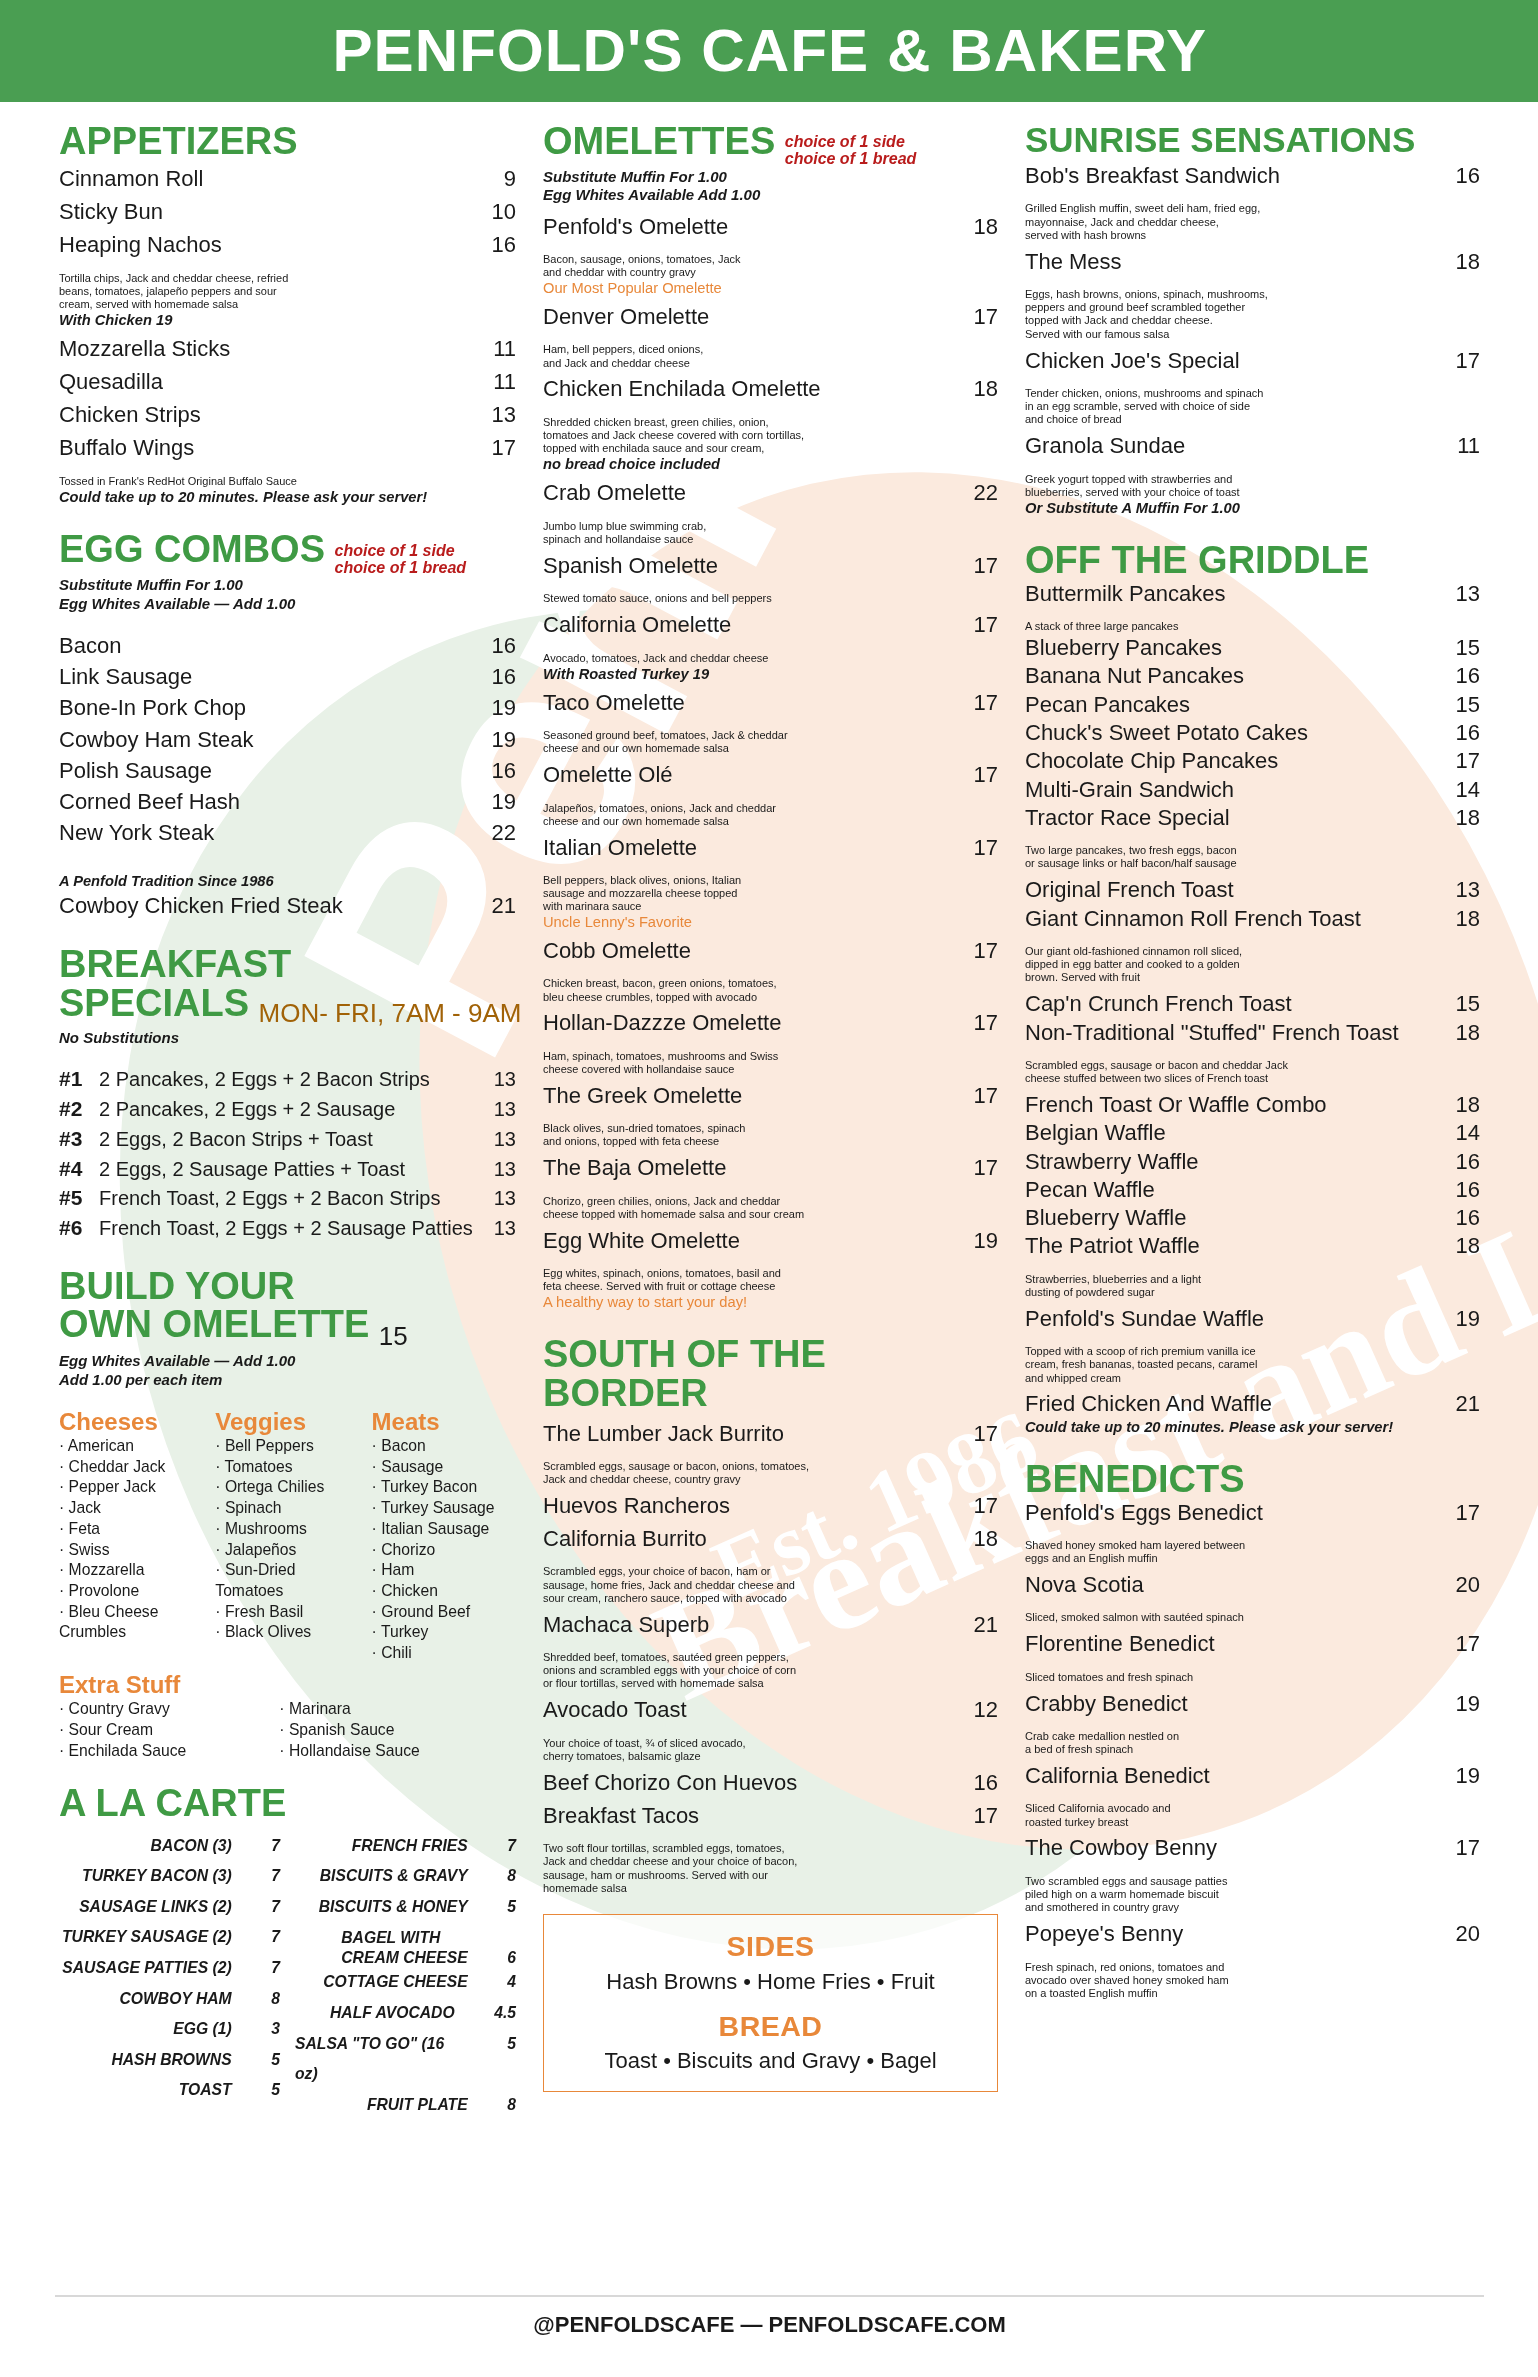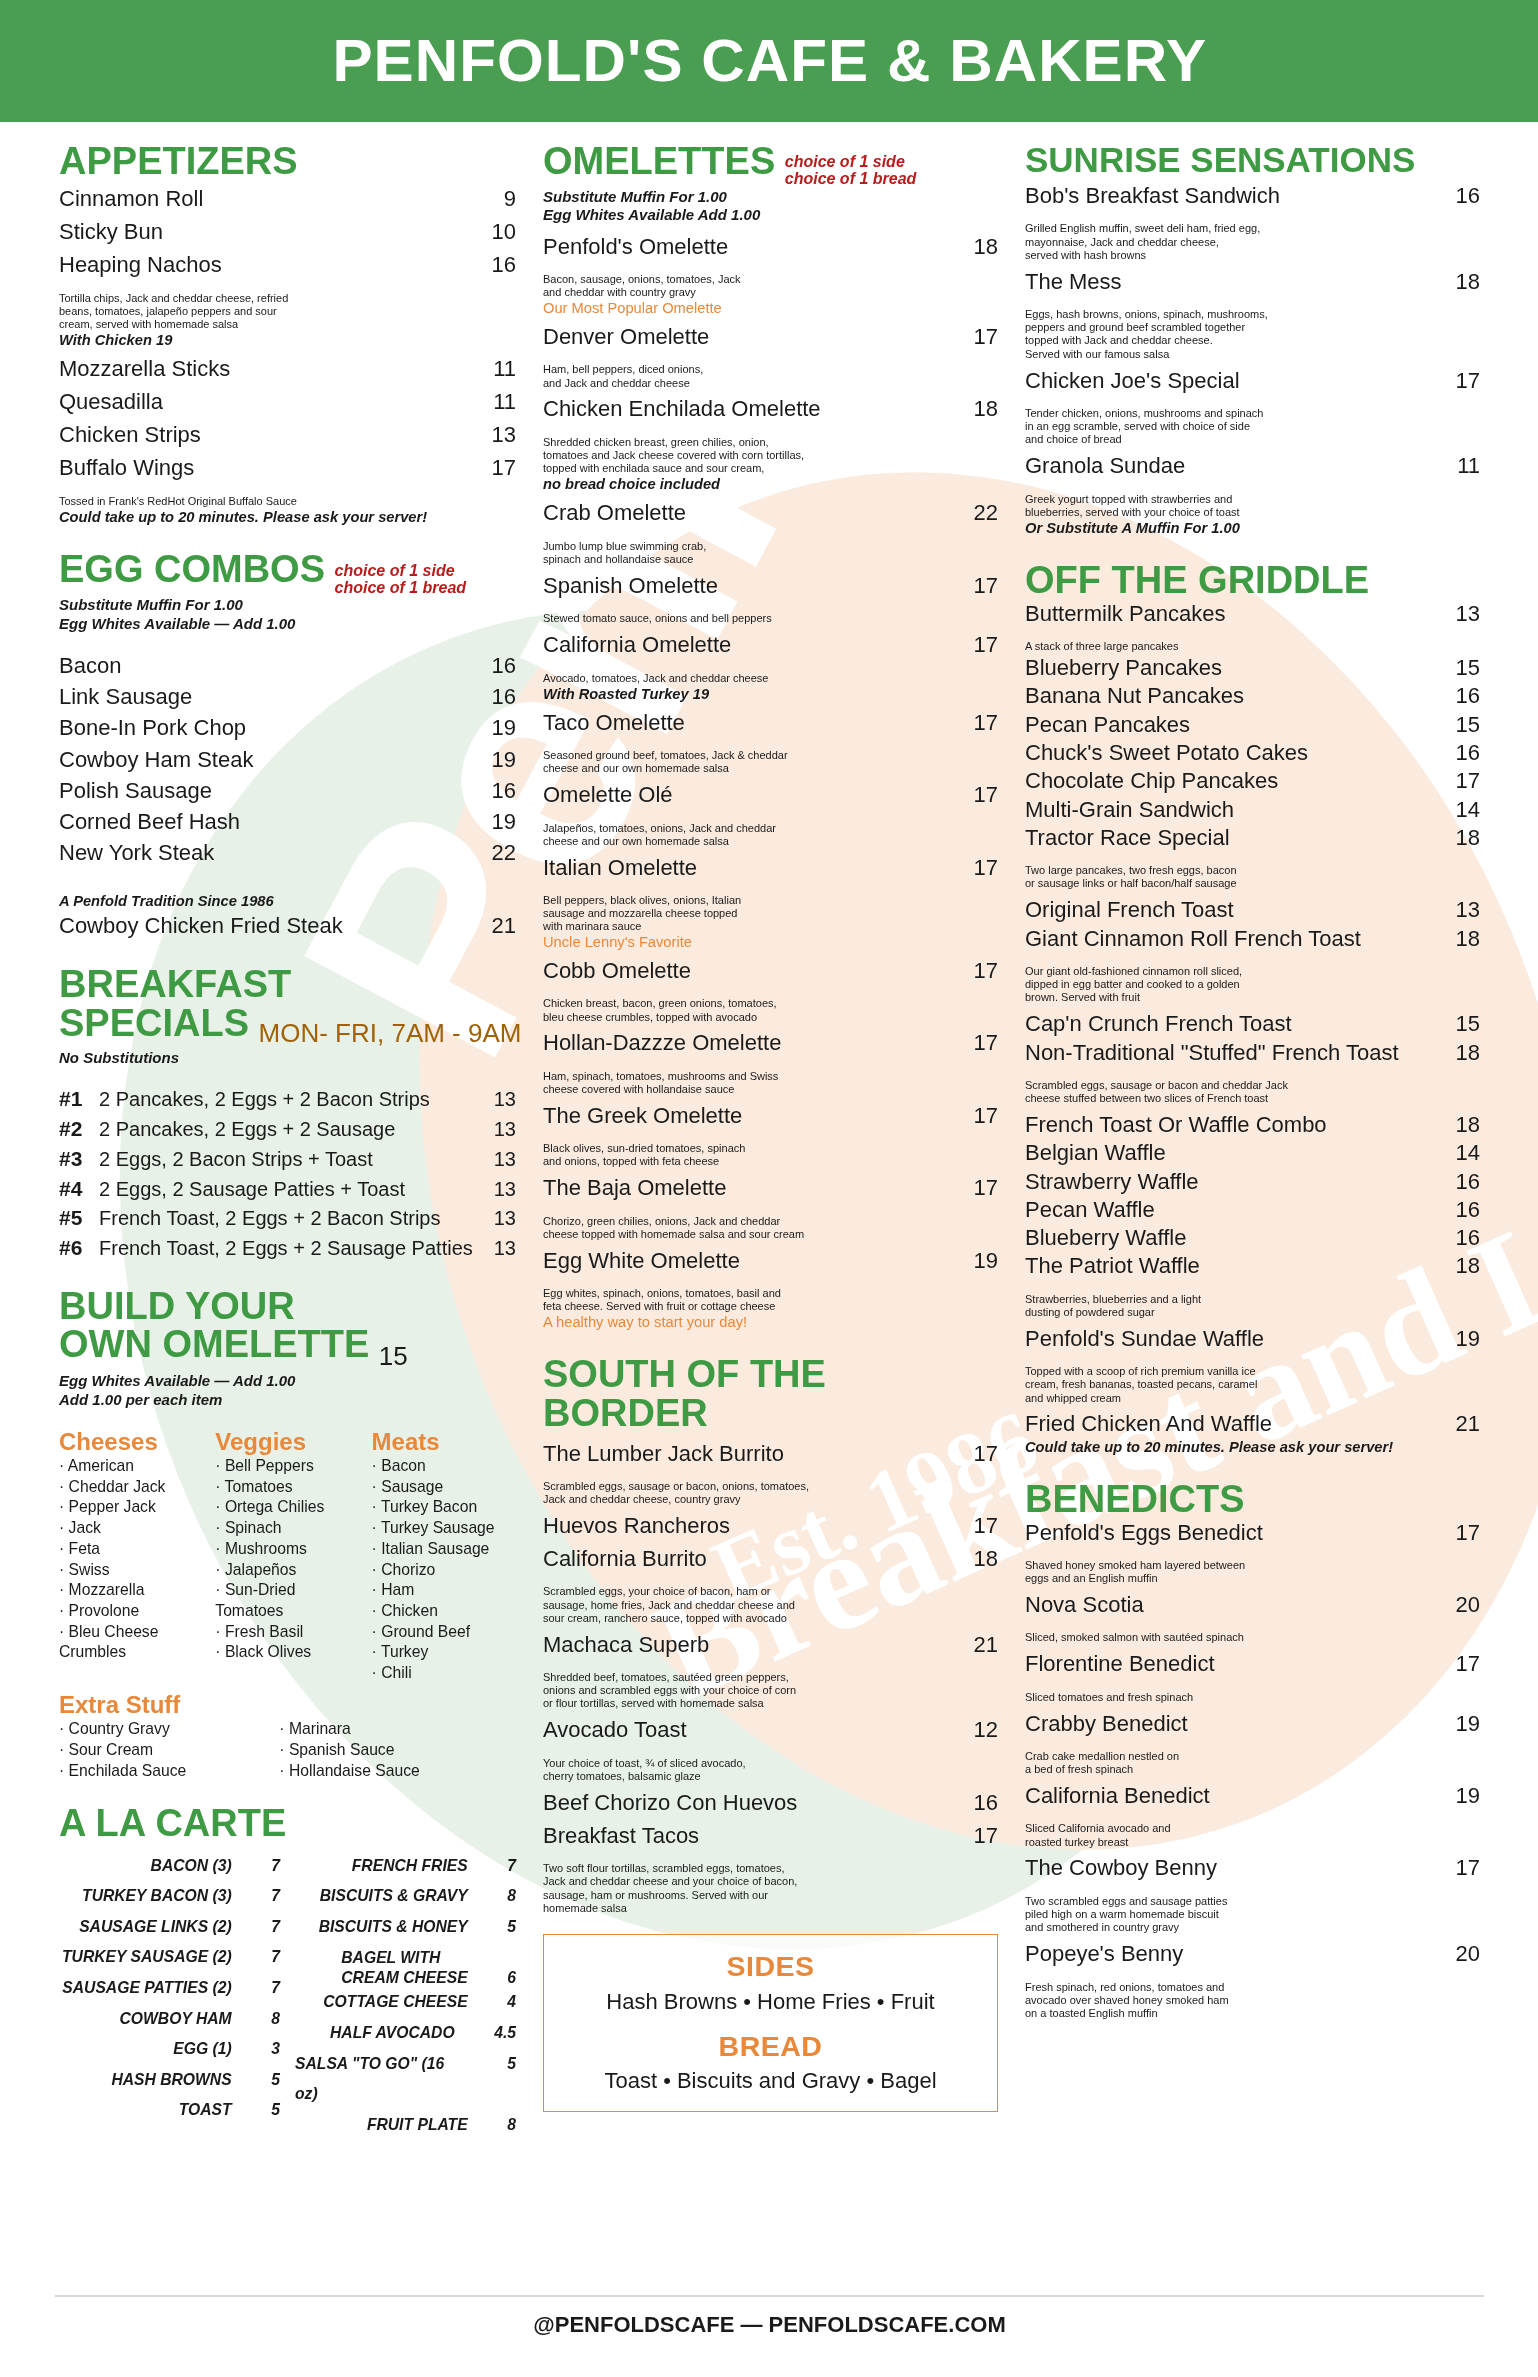--- a/index.html
+++ b/index.html
@@ -28,21 +28,21 @@
     font-family:"Liberation Sans", sans-serif;
   }
   .wm1{ left:219px; top:561px; font-size:314px; transform:rotate(-62deg); letter-spacing:-9.5px;}
   .wm2{ left:609px; top:1313px; font-size:143px; transform:rotate(-24deg); font-family:"Liberation Serif", serif;}
   .wm3{ left:704px; top:1455px; font-size:88px; transform:rotate(-24deg); font-family:"Liberation Serif", serif;}
   .wm4{ left:656px; top:1484px; font-size:285px; transform:rotate(-62deg); letter-spacing:-7.6px;}
 
   
   .header{
     position:relative; z-index:5;
-    background:#4a9e52; height:122px;
+    background:#4a9e52; height:102px;
     display:flex; align-items:center; justify-content:center;
   }
   .header h1{
     margin:0; color:#ffffff; font-size:59px; font-weight:bold;
     letter-spacing:1px; transform:scaleX(1.02);
     font-family:"Liberation Sans", sans-serif;
   }
   .hdr-rule{position:relative; z-index:5; height:3.8px; background:#ffffff;}
 
   

